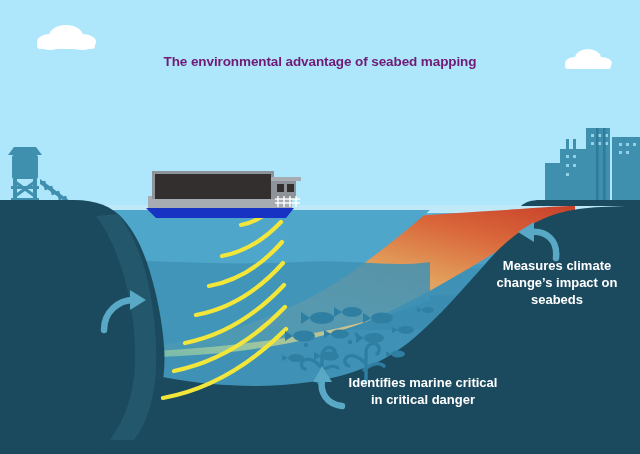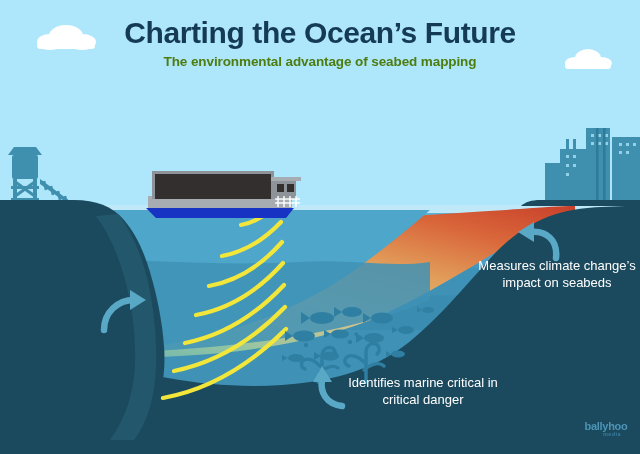--- a/index.html
+++ b/index.html
@@ -15,26 +15,26 @@
 
   .txt{position:absolute;margin:0;}
 
   #title{
     top:16px;left:0;width:640px;text-align:center;
     font-size:30px;font-weight:bold;color:#153a55;
     letter-spacing:-0.4px;line-height:1.1;
   }
   #subtitle{
     top:54px;left:0;width:640px;text-align:center;
-    font-size:13.5px;font-weight:bold;color:#4d7c0f;
+    font-size:13.5px;font-weight:bold;color:#701a75;
     letter-spacing:-0.1px;
   }
 
   .callout{
-    position:absolute;color:#ffffff;font-weight:normal;
+    position:absolute;color:#ffffff;font-weight:bold;
     font-size:13px;line-height:1.3;text-align:center;
   }
   #callout-erosion{left:22px;top:338px;width:180px;}
   #callout-habitats{left:348px;top:375px;width:150px;}
   #callout-climate{left:478px;top:258px;width:158px;}
 
   #logo{
     position:absolute;left:578px;top:420px;width:56px;height:22px;
   }
   #logo-name{
@@ -309,27 +309,22 @@
       <polygon points="313,382 322,366 332,382" fill="#59a8c6"></polygon>
 
       <g fill="none" stroke="#59a8c6" stroke-width="6.5" stroke-linecap="round">
         <path d="M556,258 C558,240 546,230 530,232"></path>
       </g>
       <polygon points="534,222 518,232 534,242" fill="#59a8c6"></polygon>
 
     </g>
   </svg>
 
-  <h1 id="title" class="txt">Charting the Ocean’s Future</h1>
 
   <p id="subtitle" class="txt">The environmental advantage of seabed mapping</p>
 
 
   <div id="callout-habitats" class="callout">Identifies marine critical in critical danger</div>
 
   <div id="callout-climate" class="callout">Measures climate change’s impact on seabeds</div>
 
-  <div id="logo">
-    <div id="logo-name">ballyhoo</div>
-    <div id="logo-sub">media</div>
-  </div>
 
 </div>
 
 </body></html>

